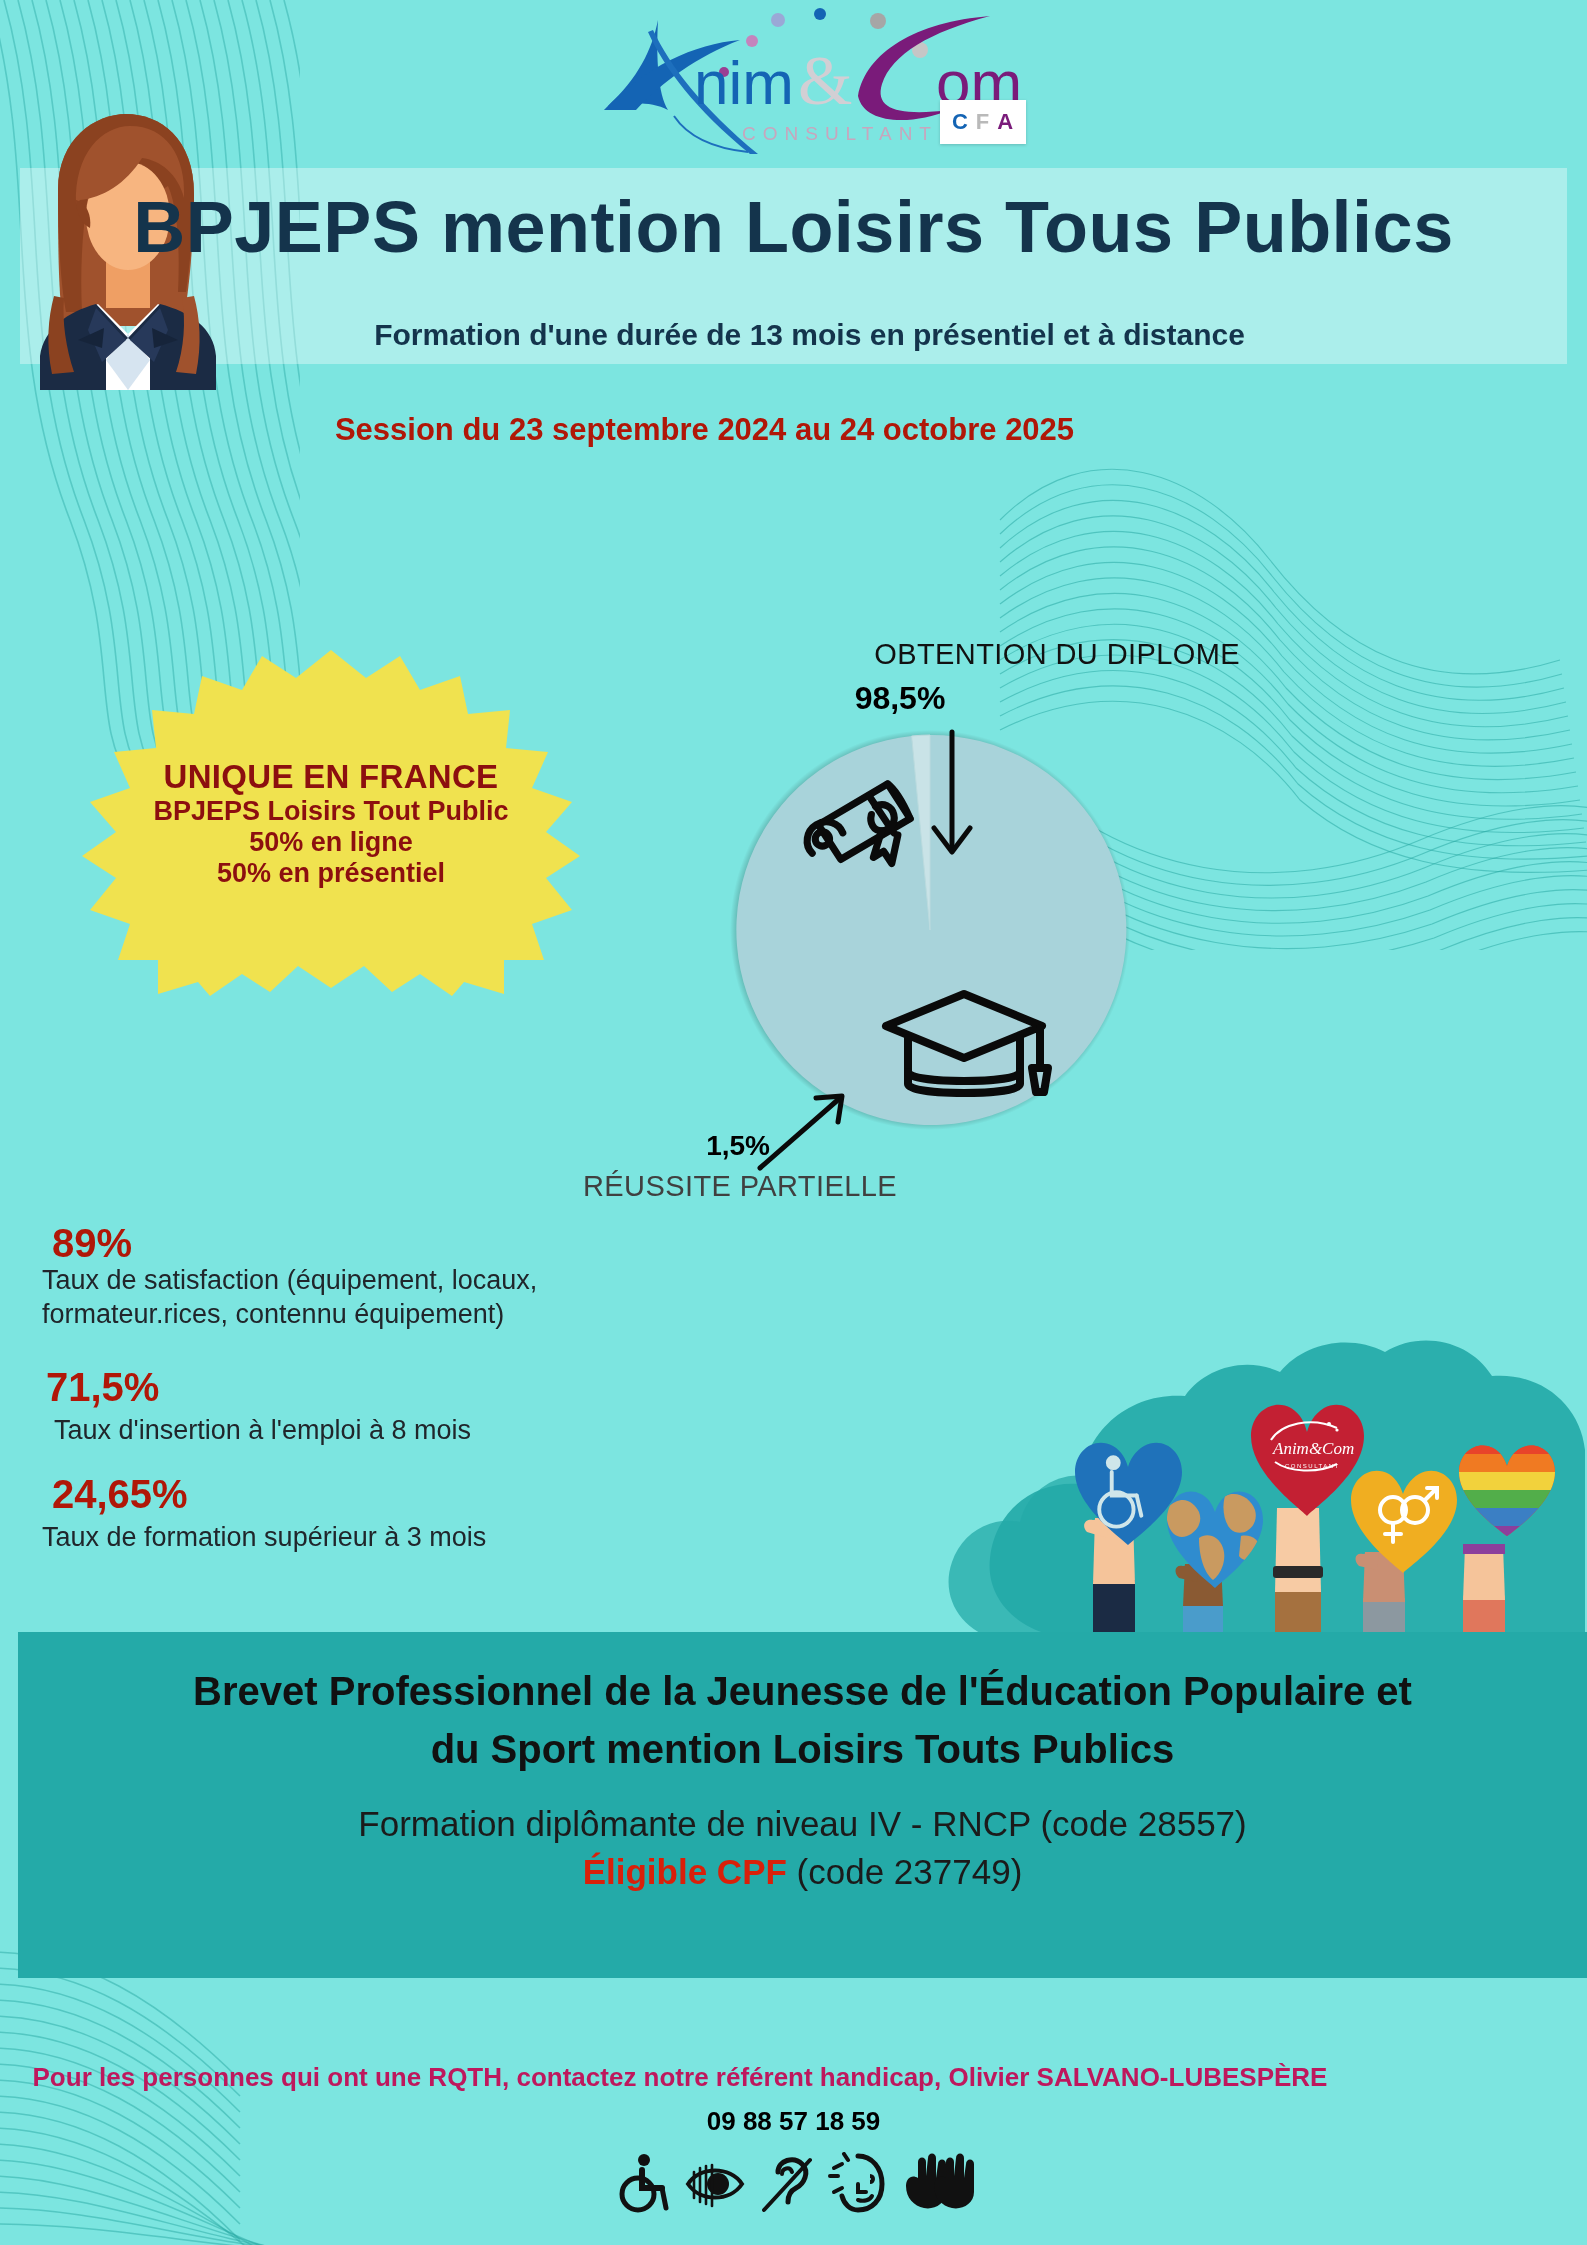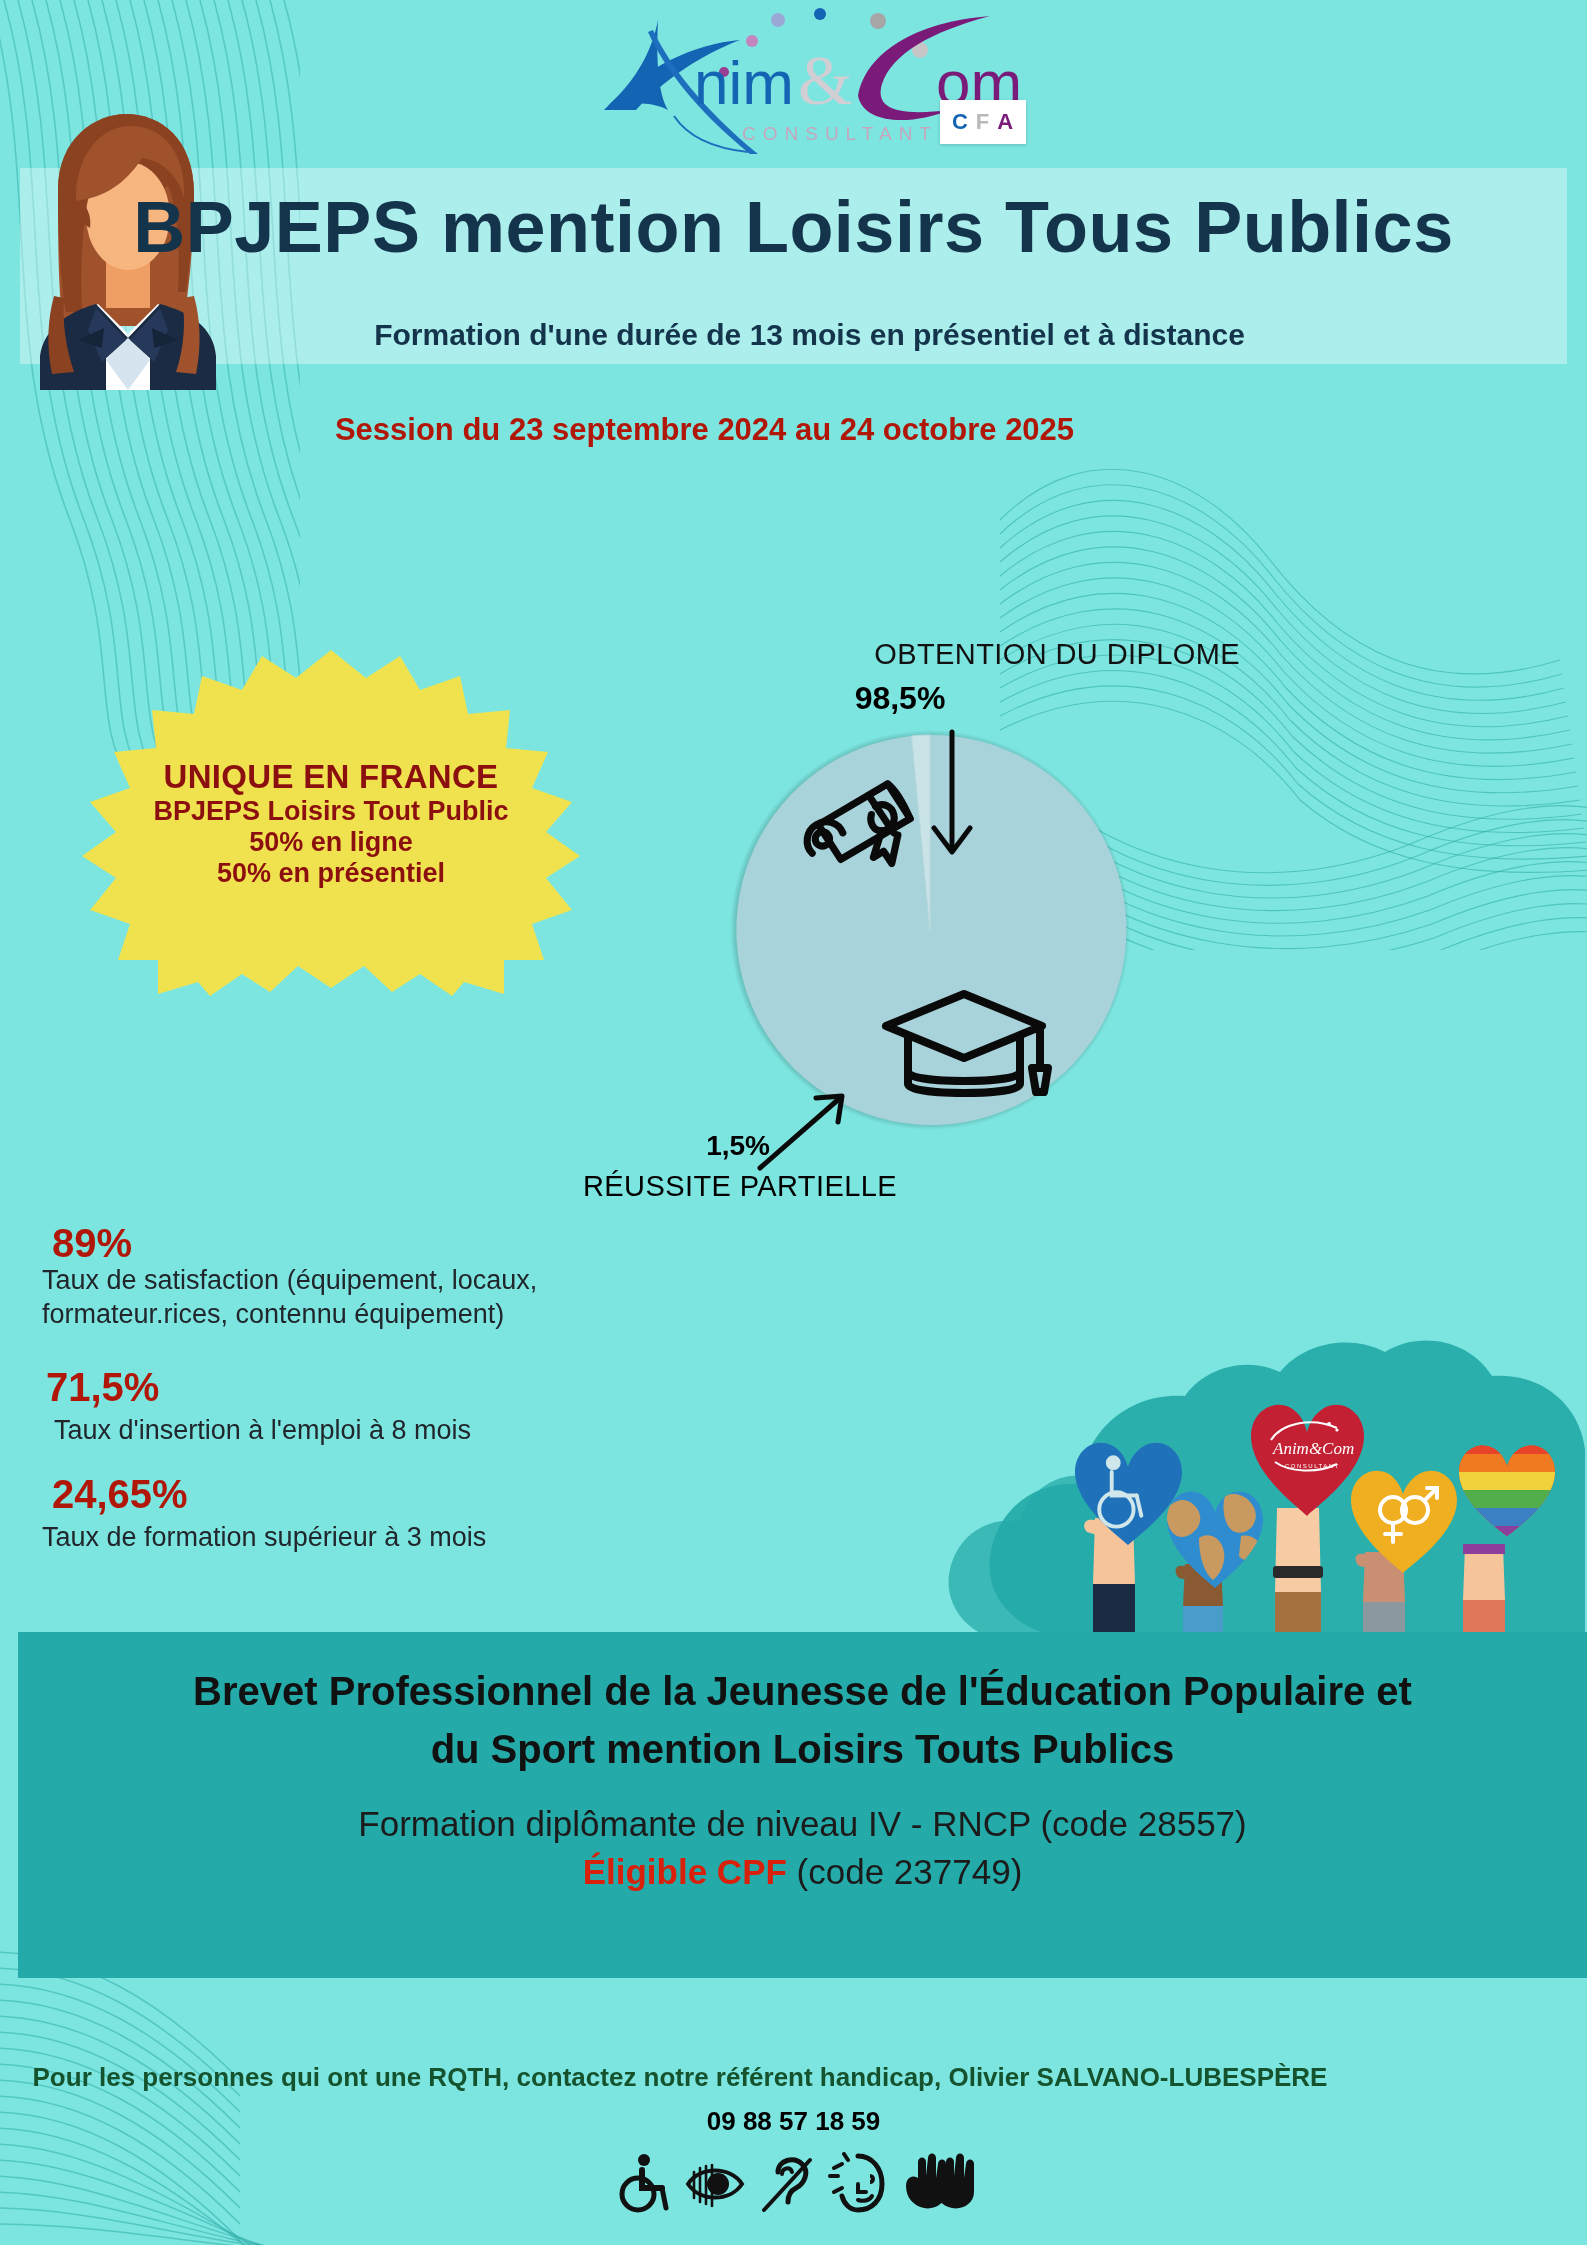--- a/index.html
+++ b/index.html
@@ -84,21 +84,21 @@
   .chart-value-top {
     position:absolute; left:700px; top:680px; width:400px;
     text-align:center; font-size:32px; font-weight:bold; color:#000;
   }
   .chart-value-bottom {
     position:absolute; left:610px; top:1130px; width:160px;
     text-align:right; font-size:28px; font-weight:bold; color:#000;
   }
   .chart-label-bottom {
     position:absolute; left:480px; top:1170px; width:520px;
-    text-align:center; font-size:29px; color:#000000; letter-spacing:0.4px;
+    text-align:center; font-size:29px; color:#404040; letter-spacing:0.4px;
   }
 
   
   .stats { position:absolute; left:42px; top:1222px; width:700px; }
   .stat-value { font-size:40px; font-weight:bold; color:#b01708; line-height:1.05; }
   .stat-label { font-size:27px; color:#20262b; line-height:1.25; font-weight:400; }
   .stat-1 { margin-bottom:4px; }
   .stat-1 .stat-value { margin-left:10px; }
   .stat-2 { margin-top:34px; }
   .stat-2 .stat-value { margin-left:4px; }
@@ -123,21 +123,21 @@
   }
   .banner-sub {
     margin-top:26px; font-size:35px; color:#1b1b1b; font-weight:400;
   }
   .banner-cpf { margin-top:8px; font-size:35px; color:#1b1b1b; font-weight:400; }
   .banner-cpf b { color:#d9200a; font-weight:bold; }
 
   
   .footer-line1 {
     position:absolute; left:0; top:2062px; width:1360px;
-    text-align:center; font-size:26px; font-weight:bold; color:#14532d;
+    text-align:center; font-size:26px; font-weight:bold; color:#be185d;
   }
   .footer-line2 {
     position:absolute; left:0; top:2106px; width:1587px;
     text-align:center; font-size:26px; font-weight:bold; color:#000;
   }
   .a11y-icons {
     position:absolute; left:0; top:2152px; width:1587px;
     display:flex; justify-content:center; align-items:flex-end; gap:14px;
   }
 </style>

